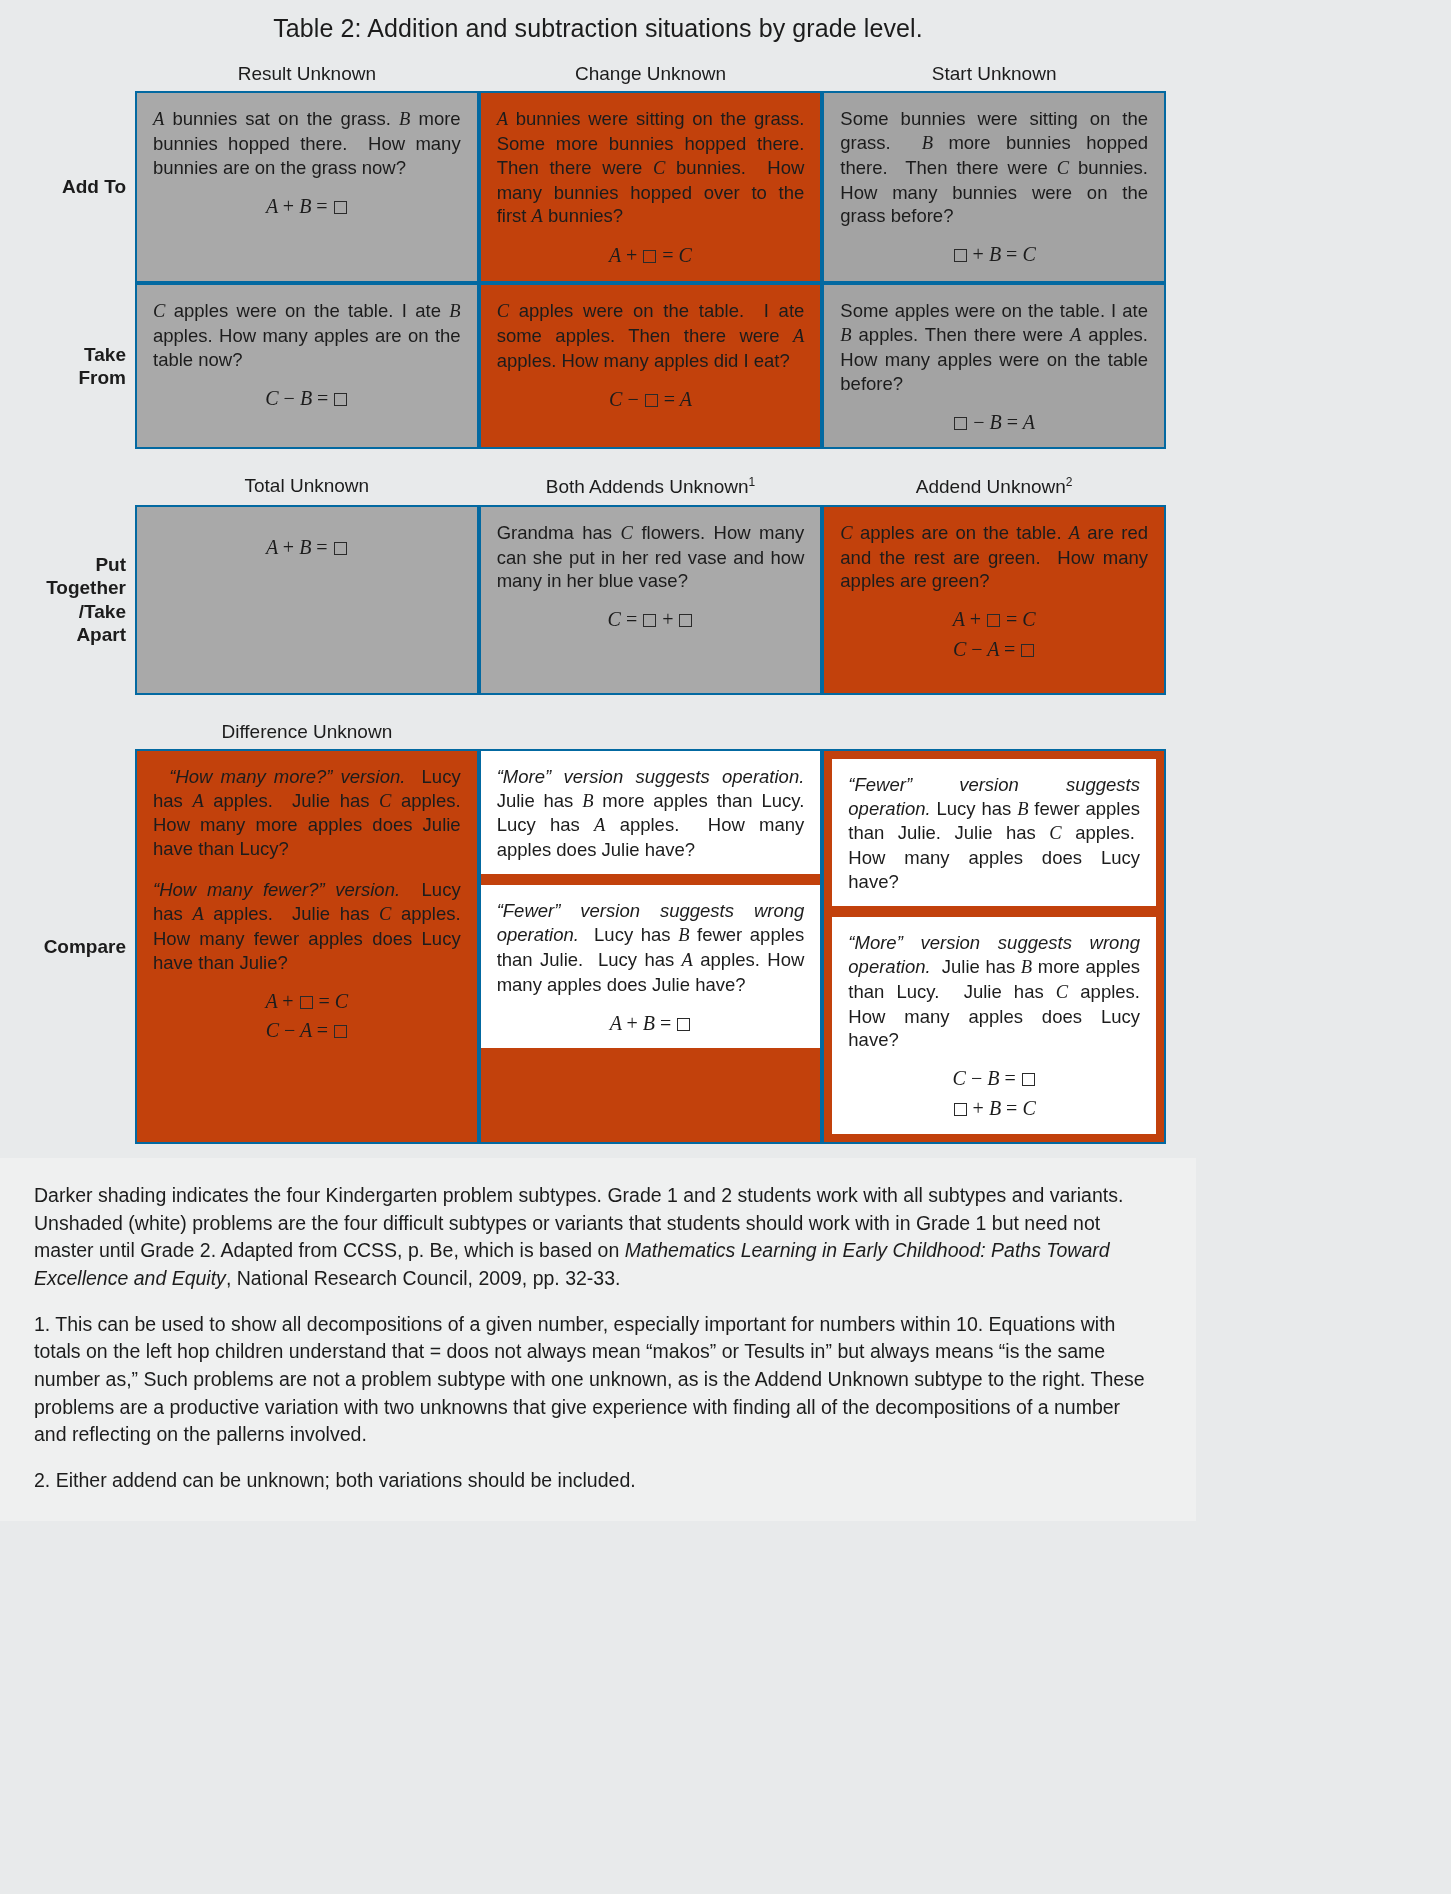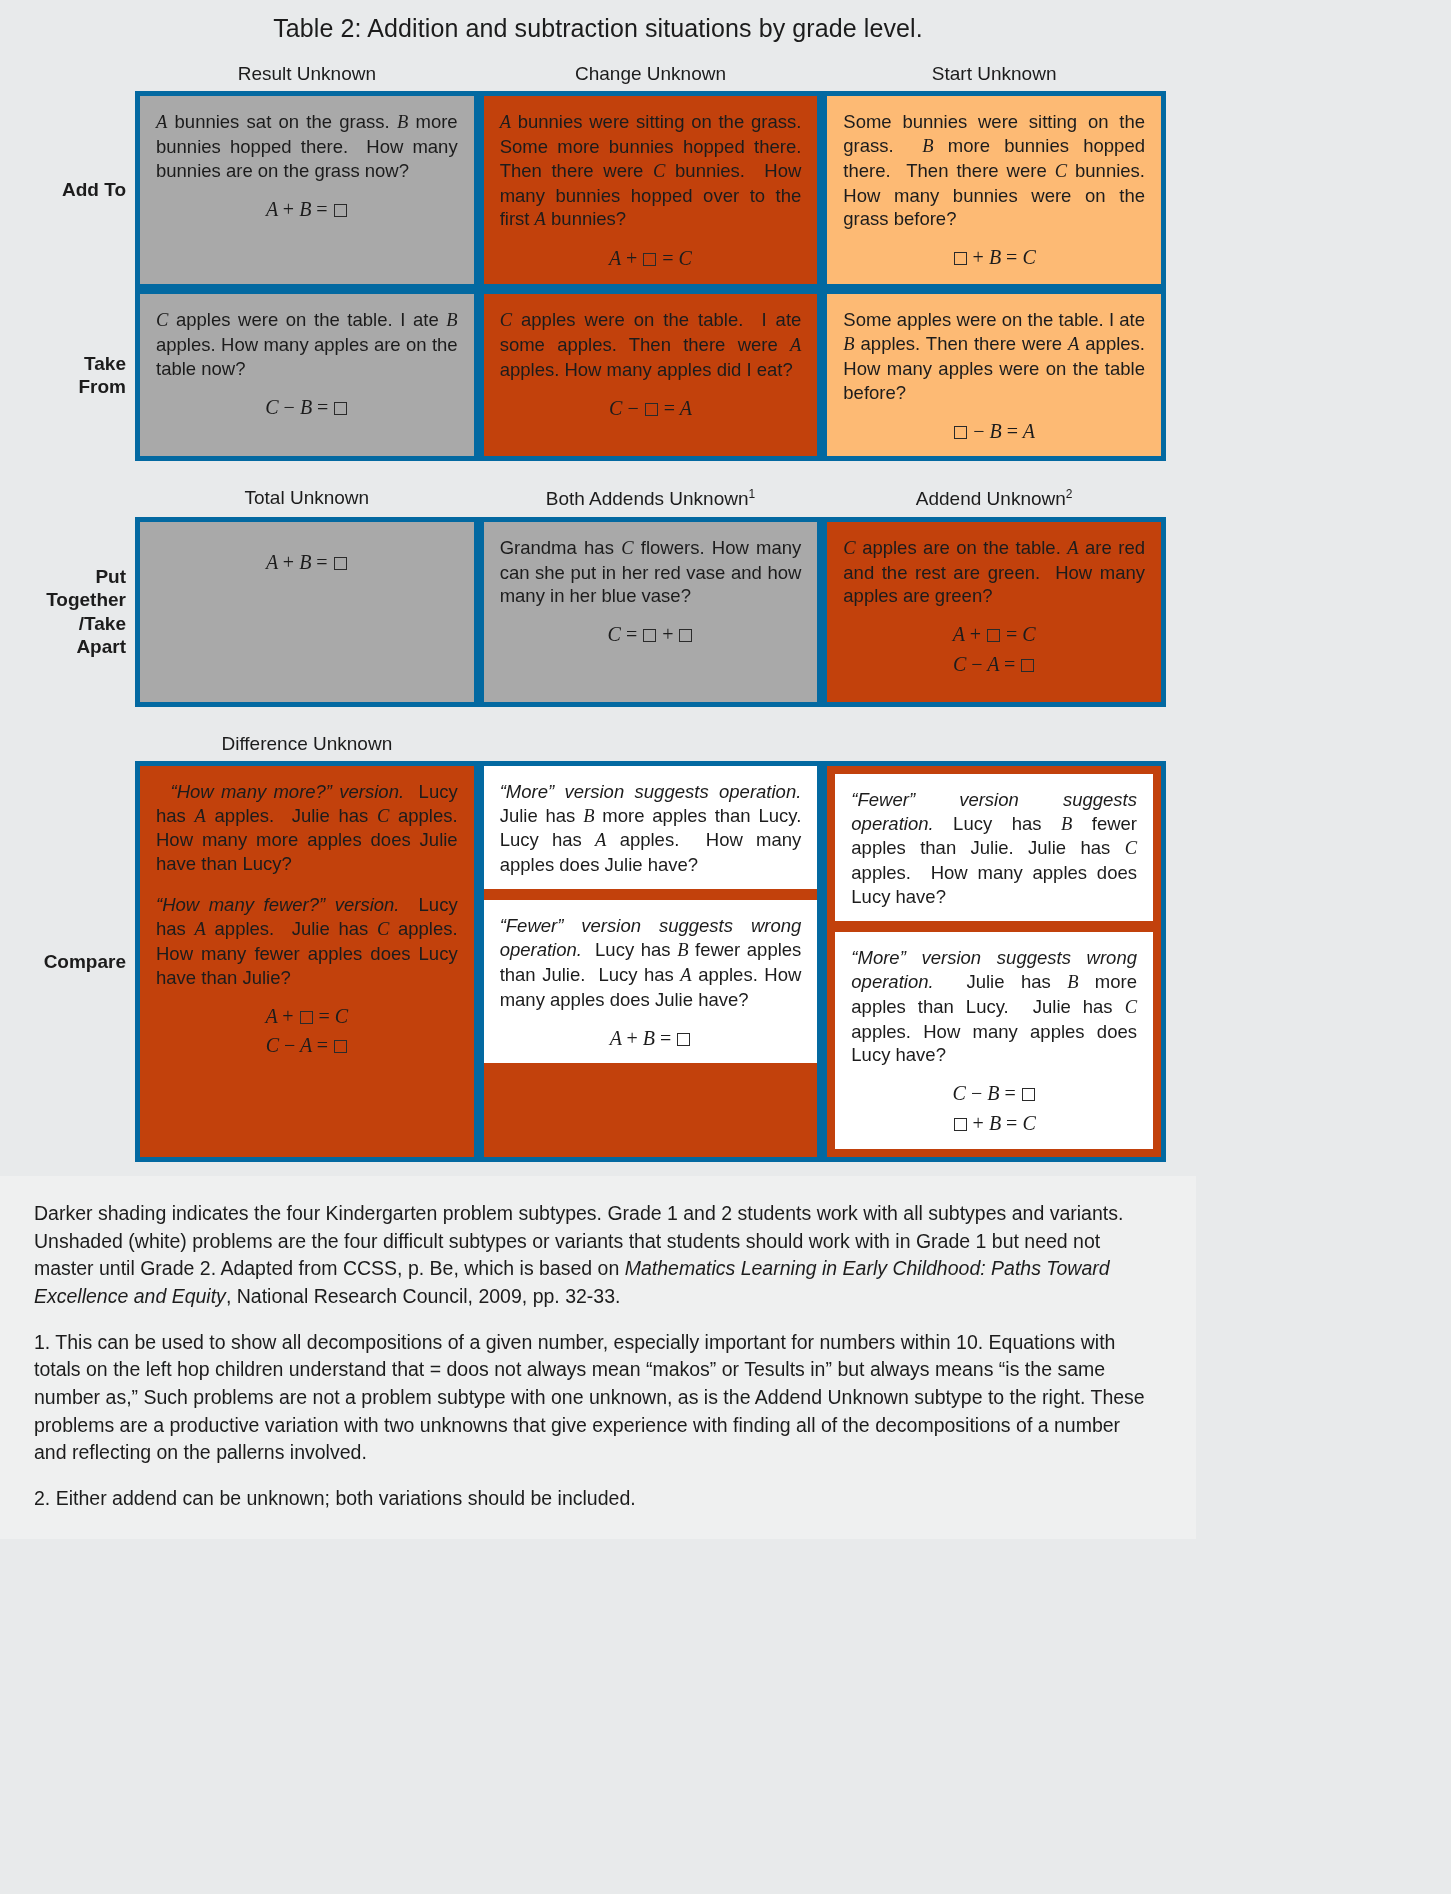--- a/index.html
+++ b/index.html
@@ -50,32 +50,32 @@
     display:flex;
     align-items:center;
     justify-content:flex-end;
     padding-right: 9px;
     line-height: 1.22;
     text-align:right;
   }
   .rowlabel span { display:block; }
 
   .cell {
-    border: 5px solid #0369a1;
+    border: 2px solid #0369a1;
     padding: 14px 16px 12px 16px;
     font-size: 18.5px;
     line-height: 1.29;
     text-align: justify;
     text-justify: inter-word;
     min-height: 40px;
   }
   
   .sh-dark   { background: #a9a9a9; }
   .sh-light  { background: #c2410c; }
-  .sh-white  { background: #fdba74; }
+  .sh-white  { background: #a3a3a3; }
 
   .eq {
     text-align:center;
     margin-top: 14px;
     font-size: 20px;
     font-family: "Liberation Serif", serif;
     font-style: italic;
     text-align-last:center;
   }
   .eq + .eq { margin-top: 4px; }

